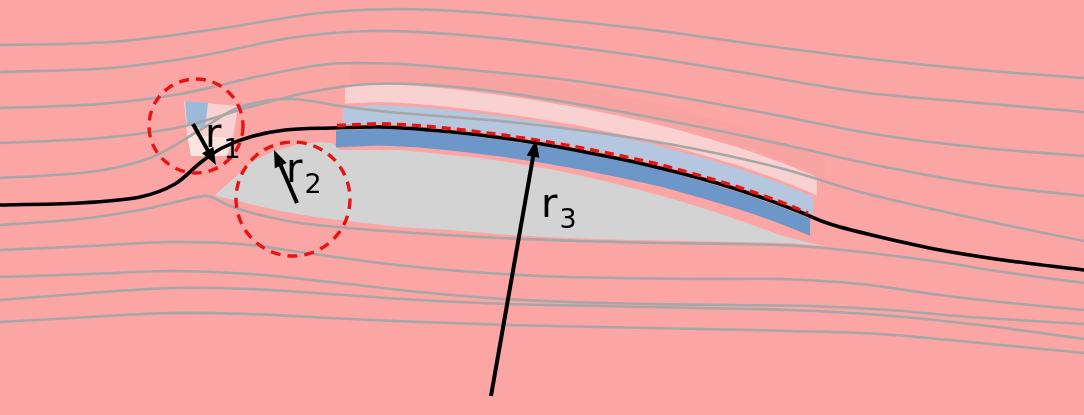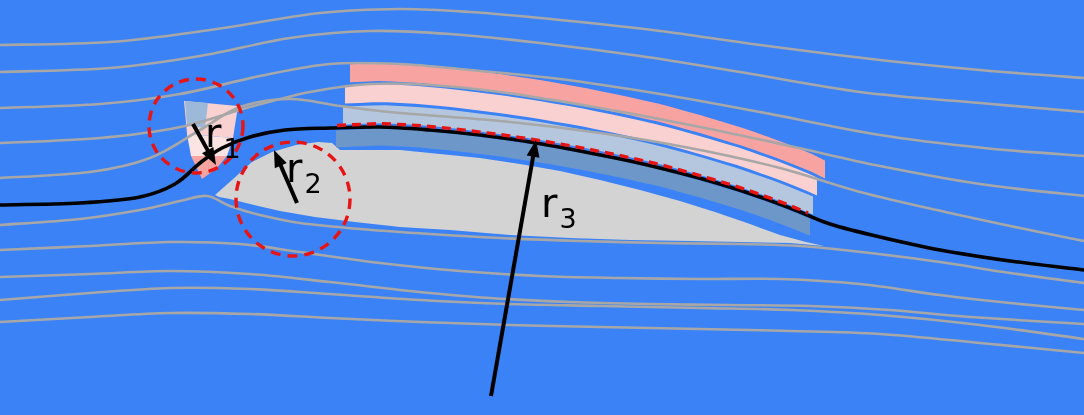--- a/index.html
+++ b/index.html
@@ -1,16 +1,16 @@
 <!DOCTYPE html>
 <html><head>
 <meta charset="utf-8">
 <style>
   html,body{margin:0;padding:0;background:#ffffff;}
-  .figure-wrap{width:1084px;height:415px;overflow:hidden;background:#3b82f6;position:relative;
+  .figure-wrap{width:1084px;height:415px;overflow:hidden;background:#fca5a5;position:relative;
     font-family:"DejaVu Sans","Liberation Sans",sans-serif;}
   svg{display:block;}
   text{font-family:"DejaVu Sans","Liberation Sans",sans-serif;fill:#000;}
 </style>
 </head>
 <body>
 
 <div class="figure-wrap">
   <svg id="fig" width="1084" height="415" viewBox="0 0 1084 415">
       <g>

